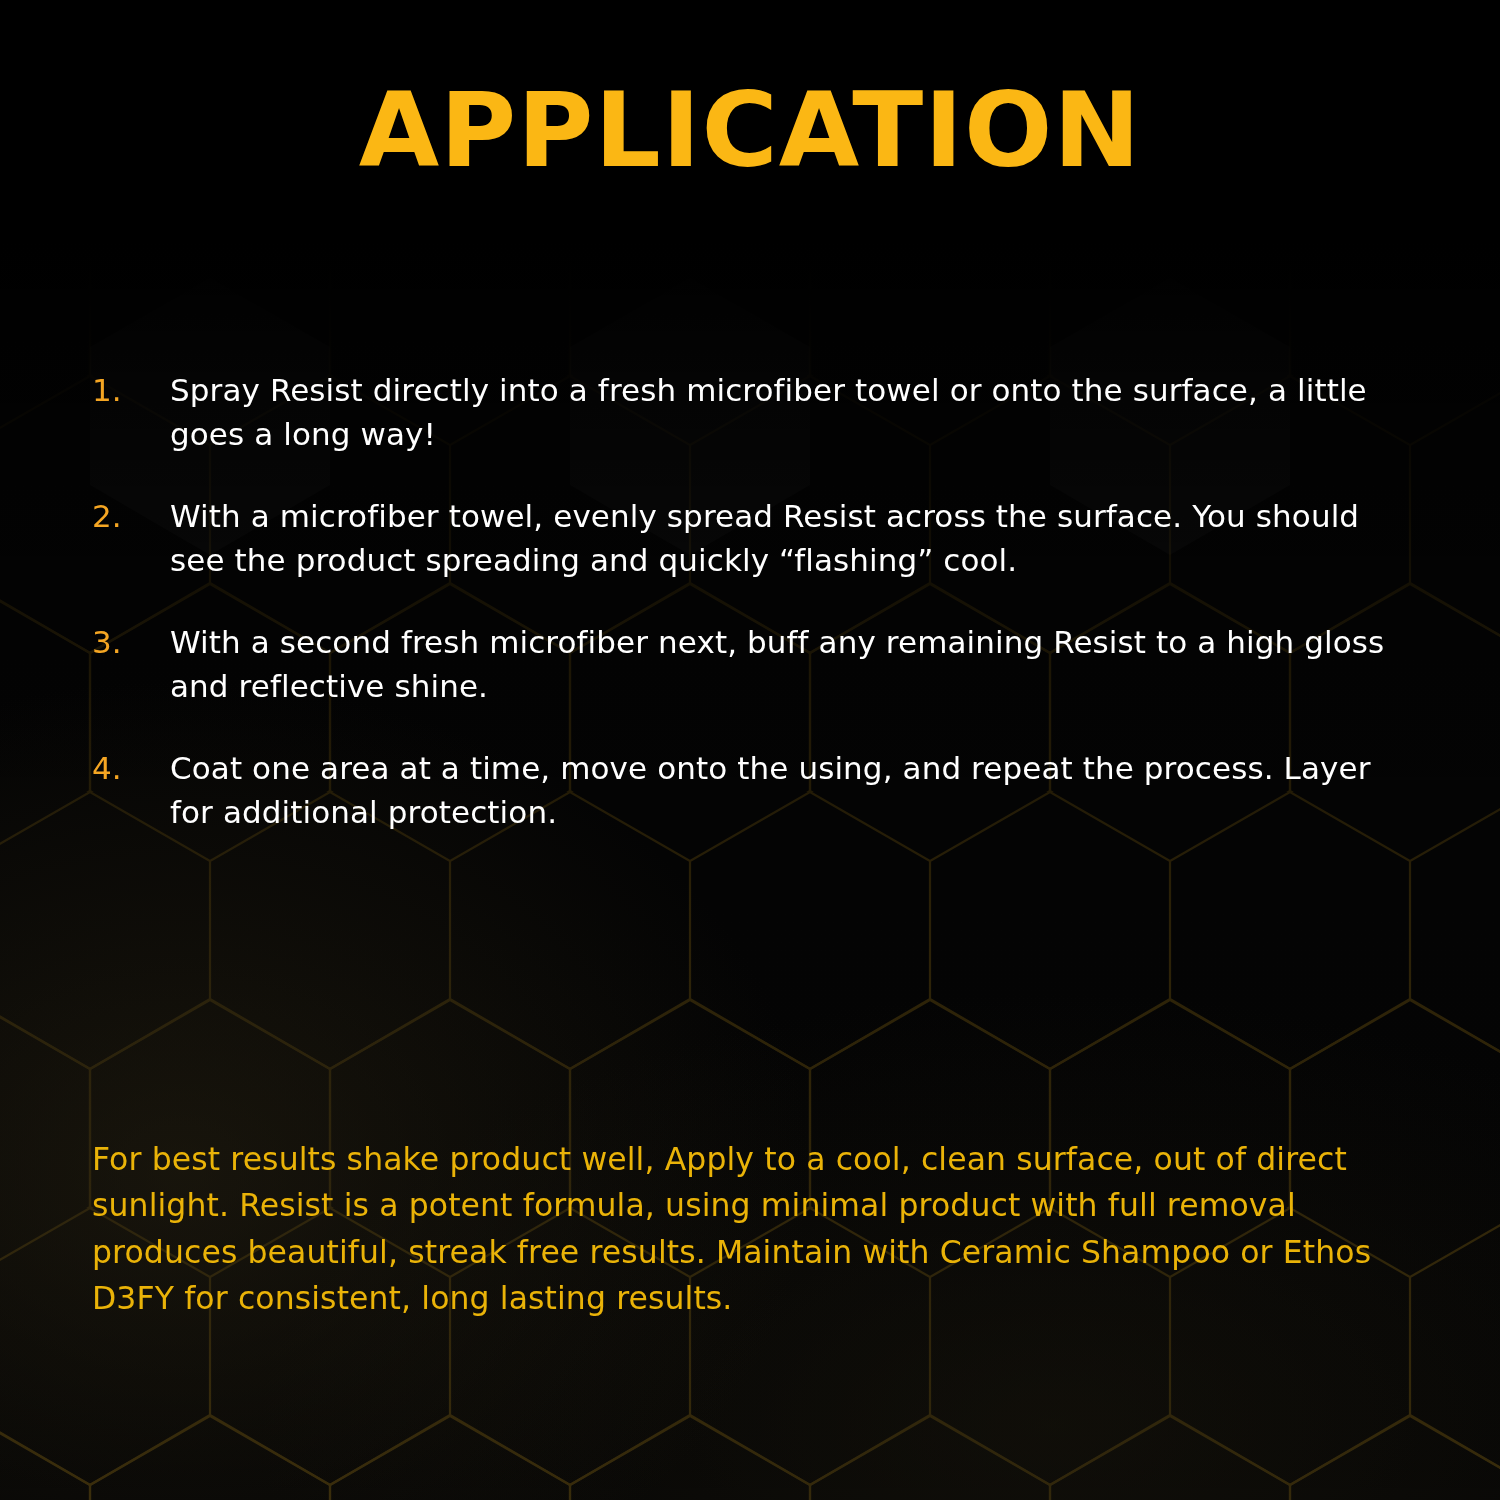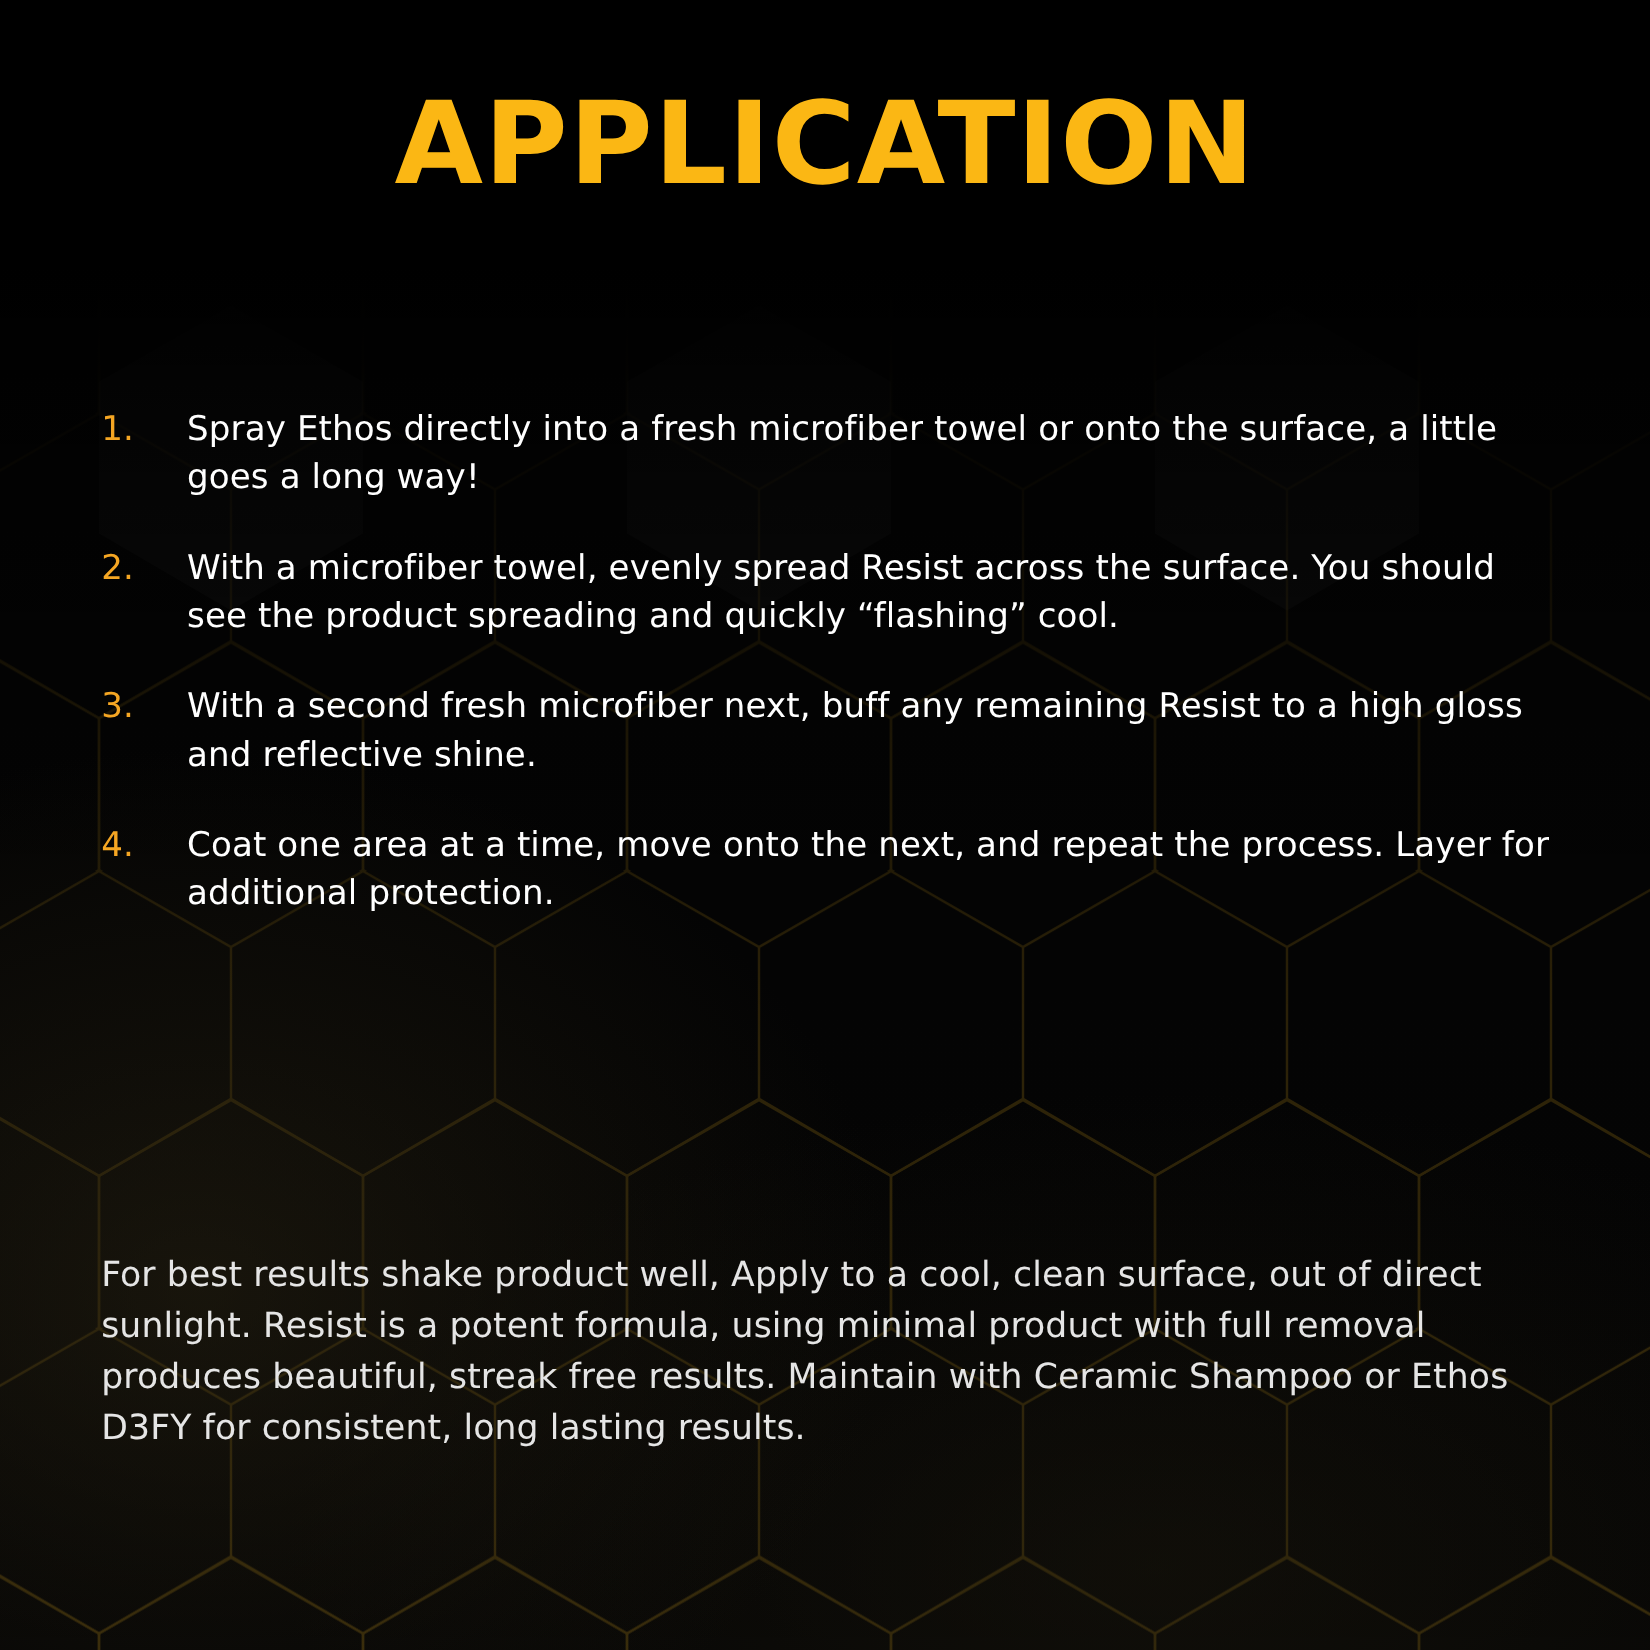--- a/index.html
+++ b/index.html
@@ -108,21 +108,21 @@
     flex: 1 1 auto;
     font-family: "DejaVu Sans", sans-serif;
     letter-spacing: 0.1px;
   }
 
   #footnote {
     position: absolute;
     top: 1136px;
     left: 92px;
     width: 1320px;
-    color: #e5e5e5;
+    color: #eab308;
     font-size: 31.5px;
     line-height: 1.47;
     font-family: "DejaVu Sans", sans-serif;
     letter-spacing: 0.1px;
   }
 </style>
 </head>
 <body>
 
 <div id="page">
@@ -162,36 +162,36 @@
   <div id="bg-shade2"></div>
 
   <div id="content">
 
     <div id="title">APPLICATION</div>
 
     <div id="steps">
 
       <div class="step">
         <div class="step-num">1.</div>
-        <div class="step-text">Spray Ethos directly into a fresh microfiber towel or onto the surface, a little goes a long way!</div>
+        <div class="step-text">Spray Resist directly into a fresh microfiber towel or onto the surface, a little goes a long way!</div>
       </div>
 
       <div class="step">
         <div class="step-num">2.</div>
         <div class="step-text">With a microfiber towel, evenly spread Resist across the surface. You should see the product spreading and quickly “flashing” cool.</div>
       </div>
 
       <div class="step">
         <div class="step-num">3.</div>
         <div class="step-text">With a second fresh microfiber next, buff any remaining Resist to a high gloss and reflective shine.</div>
       </div>
 
       <div class="step">
         <div class="step-num">4.</div>
-        <div class="step-text">Coat one area at a time, move onto the next, and repeat the process. Layer for additional protection.</div>
+        <div class="step-text">Coat one area at a time, move onto the using, and repeat the process. Layer for additional protection.</div>
       </div>
 
     </div>
 
     <div id="footnote">For best results shake product well, Apply to a cool, clean surface, out of direct sunlight. Resist is a potent formula, using minimal product with full removal produces beautiful, streak free results. Maintain with Ceramic Shampoo or Ethos D3FY for consistent, long lasting results.</div>
 
   </div>
 </div>
 
 </body></html>

